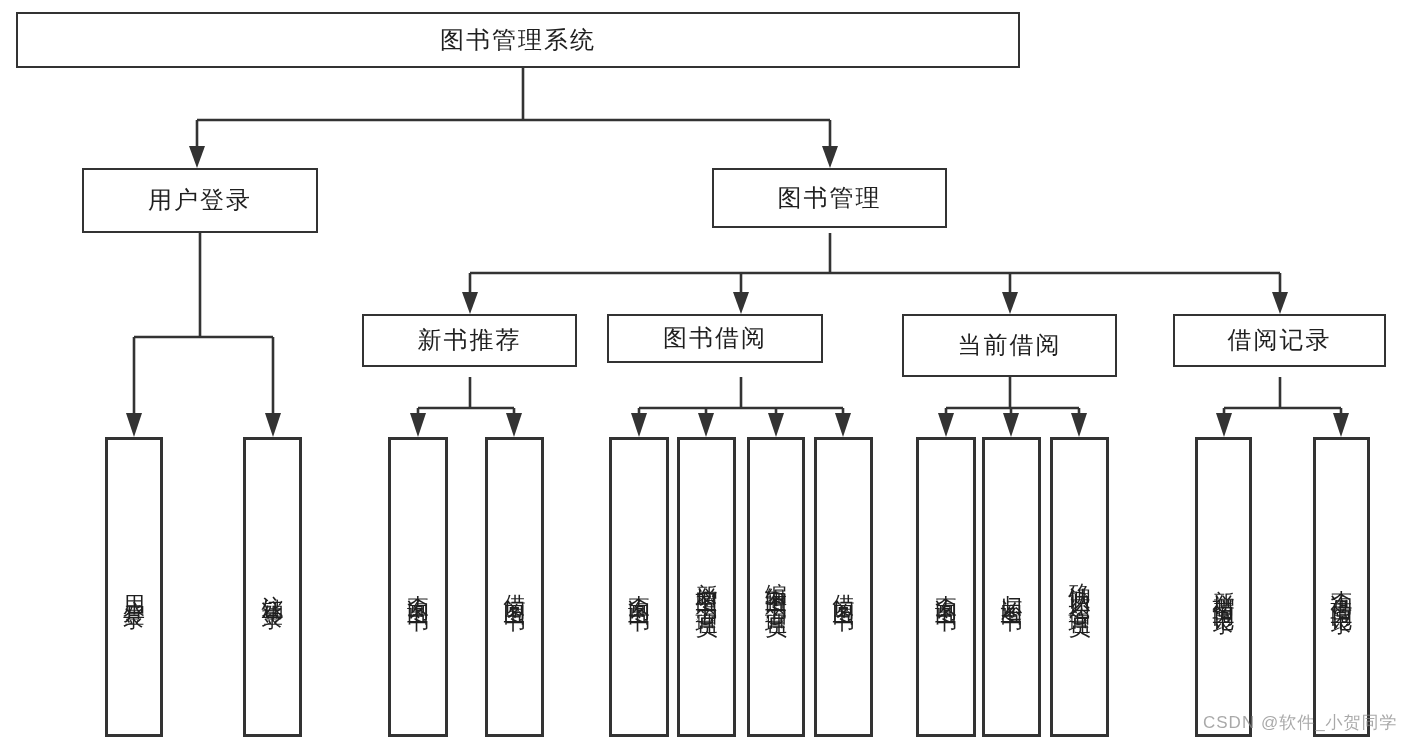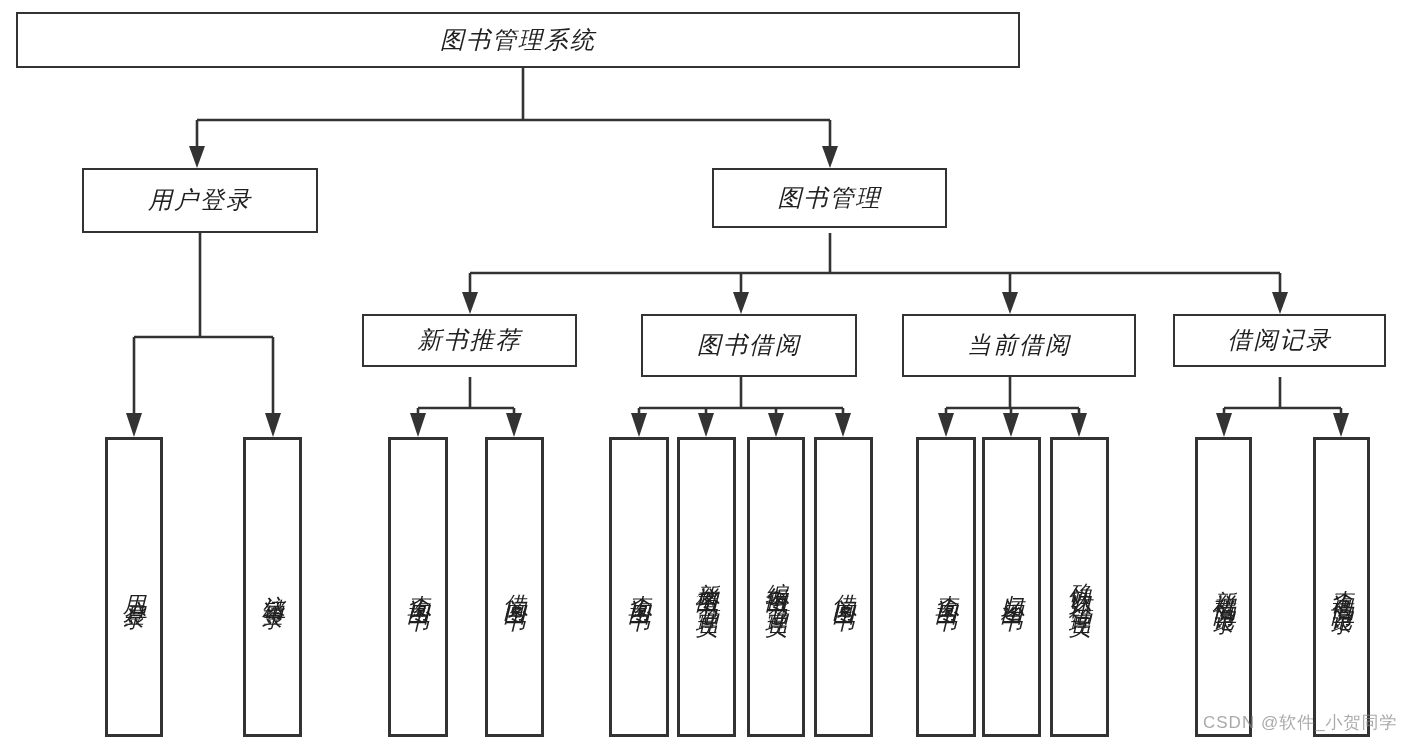--- a/index.html
+++ b/index.html
@@ -27,21 +27,20 @@
     border: 2.5px solid #333333;
     background: #ffffff;
     display: flex;
     align-items: center;
     justify-content: center;
     color: #1f1f1f;
     font-size: 24px;
     letter-spacing: 2px;
     text-align: center;
     line-height: 1.1;
-    font-style: italic;
   }
   .node.leaf {
     border-width: 3px;
     font-size: 22px;
   }
   .leaf .lbl {
     writing-mode: vertical-rl;
     text-orientation: mixed;
     letter-spacing: 5px;
     white-space: nowrap;
@@ -139,24 +138,24 @@
   <div class="node" style="left:82px; top:168px; width:236px; height:65px">
     <span class="lbl">用户登录</span>
   </div>
   <div class="node" style="left:712px; top:168px; width:235px; height:60px">
     <span class="lbl">图书管理</span>
   </div>
 
   <div class="node" style="left:362px; top:314px; width:215px; height:53px">
     <span class="lbl">新书推荐</span>
   </div>
-  <div class="node" style="left:641px; top:314px; width:216px; height:63px">
+  <div class="node" style="left:607px; top:314px; width:216px; height:49px">
     <span class="lbl">图书借阅</span>
   </div>
-  <div class="node" style="left:902px; top:314px; width:234px; height:63px">
+  <div class="node" style="left:902px; top:314px; width:215px; height:63px">
     <span class="lbl">当前借阅</span>
   </div>
   <div class="node" style="left:1173px; top:314px; width:213px; height:53px">
     <span class="lbl">借阅记录</span>
   </div>
 
   <div class="node leaf" style="left:105px; top:437px; width:58px; height:300px">
     <span class="lbl">用户登录</span>
   </div>
   <div class="node leaf" style="left:243px; top:437px; width:59px; height:300px">

